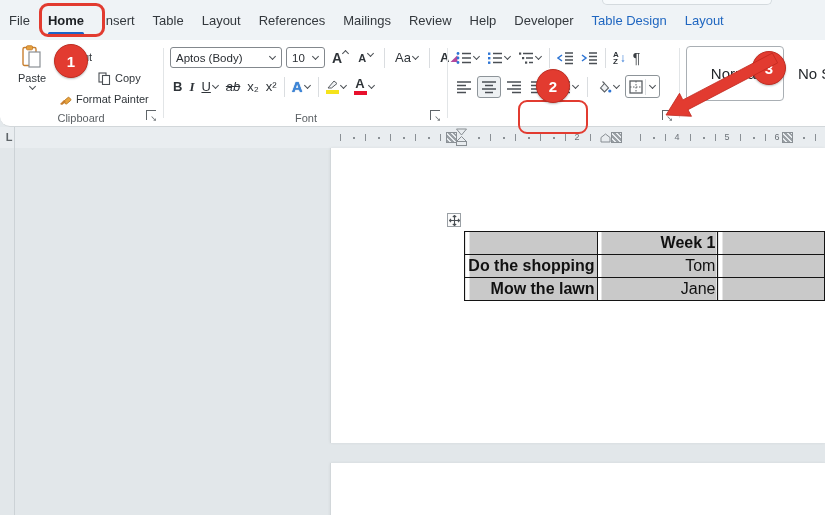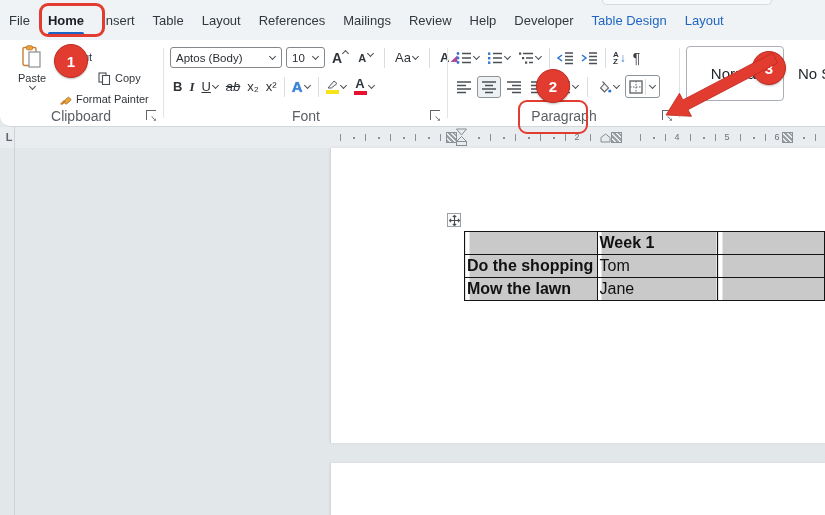--- a/index.html
+++ b/index.html
@@ -10,21 +10,21 @@
   .menubar { position:absolute; top:0; left:0; right:0; height:40px; background:#eff3f6; display:flex; align-items:stretch; }
   .mtab { position:relative; display:flex; align-items:center; padding:0 9px; font-size:13px; color:#33383d; cursor:pointer; white-space:nowrap; }
   .mtab.active { color:#1b1f23; font-weight:bold; }
   .mtab.active::after { content:""; position:absolute; left:9px; right:9px; bottom:5px; height:3px; border-radius:2px; background:#1a64c8; }
   .mtab.contextual { color:#1f66c0; }
   .search-pill-bottom { position:absolute; top:0; left:602px; width:170px; height:5px; background:#f7fafc; border:1px solid #d4dade; border-top:none; border-radius:0 0 5px 5px; }
 
   
   .ribbon { position:absolute; top:40px; left:0; right:0; height:87px; background:#ffffff; border-bottom:1px solid #d2d7da; border-radius:0 0 0 10px; }
   .g { position:absolute; top:0; height:87px; }
-  .glabel { position:absolute; bottom:3px; left:0; width:100%; text-align:center; font-size:14px; color:#5a5f63; }
+  .glabel { position:absolute; bottom:3px; left:0; width:100%; text-align:center; font-size:11px; color:#5a5f63; }
   .launcher { position:absolute; right:6px; bottom:7px; width:10px; height:10px; border-top:1.5px solid #5f6569; border-left:1.5px solid #5f6569; cursor:pointer; }
   .launcher::after { content:"\2198"; position:absolute; right:-1px; bottom:-3px; font-size:8px; color:#5f6569; }
   .gdiv { position:absolute; top:8px; width:1px; height:70px; background:#e2e5e7; }
   .row { position:absolute; display:flex; align-items:center; }
   .sb { display:flex; align-items:center; gap:4px; font-size:11px; color:#2f3439; cursor:pointer; }
   .btn { display:flex; align-items:center; justify-content:center; height:22px; padding:0 3px; cursor:pointer; color:#3b4045; }
   .chev { display:inline-block; width:5px; height:5px; border-right:1.2px solid #4a4f54; border-bottom:1.2px solid #4a4f54; transform:rotate(45deg); margin:0 1px 2px 2px; }
   .chev.up { transform:rotate(225deg); margin:3px 0 0 1px; }
   .vdiv { width:1px; height:20px; background:#dadde0; margin:0 3px; }
   .combo { display:flex; align-items:center; justify-content:space-between; border:1px solid #83888d; border-radius:3px; background:#fff; height:21px; padding:0 5px; font-size:11.5px; color:#2a2e33; cursor:pointer; }
@@ -57,21 +57,21 @@
   
   .doc { position:absolute; top:148px; left:0; right:0; bottom:0; background:#e2e7ea; }
   .doc-vline { position:absolute; left:14px; top:0; bottom:0; width:1px; background:#ccd2d6; }
   .page { position:absolute; left:330px; width:495px; background:#fff; border-left:1px solid #d2d7da; box-shadow:0 0 3px rgba(0,0,0,0.07); overflow:hidden; }
   .page1 { top:0; height:295px; }
   .page2 { top:315px; height:60px; }
 
   .tbl-handle { position:absolute; left:116px; top:65px; width:14px; height:14px; background:#fbfbfb; border:1px solid #9aa0a5; display:flex; align-items:center; justify-content:center; cursor:move; }
 
   table.word-table { position:absolute; left:133px; top:83px; border-collapse:collapse; table-layout:fixed; }
-  table.word-table td { border:1.5px solid #141414; height:23px; padding:0 2px; text-align:left; font-size:16px; color:#111;
+  table.word-table td { border:1.5px solid #141414; height:23px; padding:0 2px; text-align:right; font-size:16px; color:#111;
     background:linear-gradient(90deg,#ffffff 0,#ffffff 4px,#c9c9c9 4px); cursor:text; }
   table.word-table td.b { font-weight:bold; }
 
   
   .anno { position:absolute; pointer-events:none; z-index:50; }
   .anno-rect { border:3px solid #e23b30; border-radius:9px; background:transparent; }
   .anno-circle { width:34px; height:34px; border-radius:50%; background:#e23b30; border:1px solid #bf2d22; color:#fff; font-size:15px; font-weight:bold; display:flex; align-items:center; justify-content:center; box-shadow:0 1px 2px rgba(0,0,0,0.25); }
 
   svg { display:block; }
 </style>
@@ -375,21 +375,20 @@
           <svg width="14" height="14" viewBox="0 0 14 14" stroke="#5a5f63">
             <rect x="1" y="1" width="12" height="12" fill="#fff" stroke-width="1.3"></rect>
             <line x1="7" y1="1" x2="7" y2="13" stroke-dasharray="1.5,1.5" stroke-width="1"></line>
             <line x1="1" y1="7" x2="13" y2="7" stroke-dasharray="1.5,1.5" stroke-width="1"></line>
           </svg>
         </span>
         <span class="vdiv" style="height:16px;margin:0 2px;"></span>
         <span class="chev"></span>
       </div>
     </div>
-    <div class="glabel">Paragraph</div>
     <div class="launcher"></div>
   </div>
 
   <div class="gdiv" style="left:679px;"></div>
 
   <div class="g" style="left:682px;width:143px;">
     <div class="style-tile">Normal</div>
     <div class="style-next">No S</div>
   </div>
 </div>

